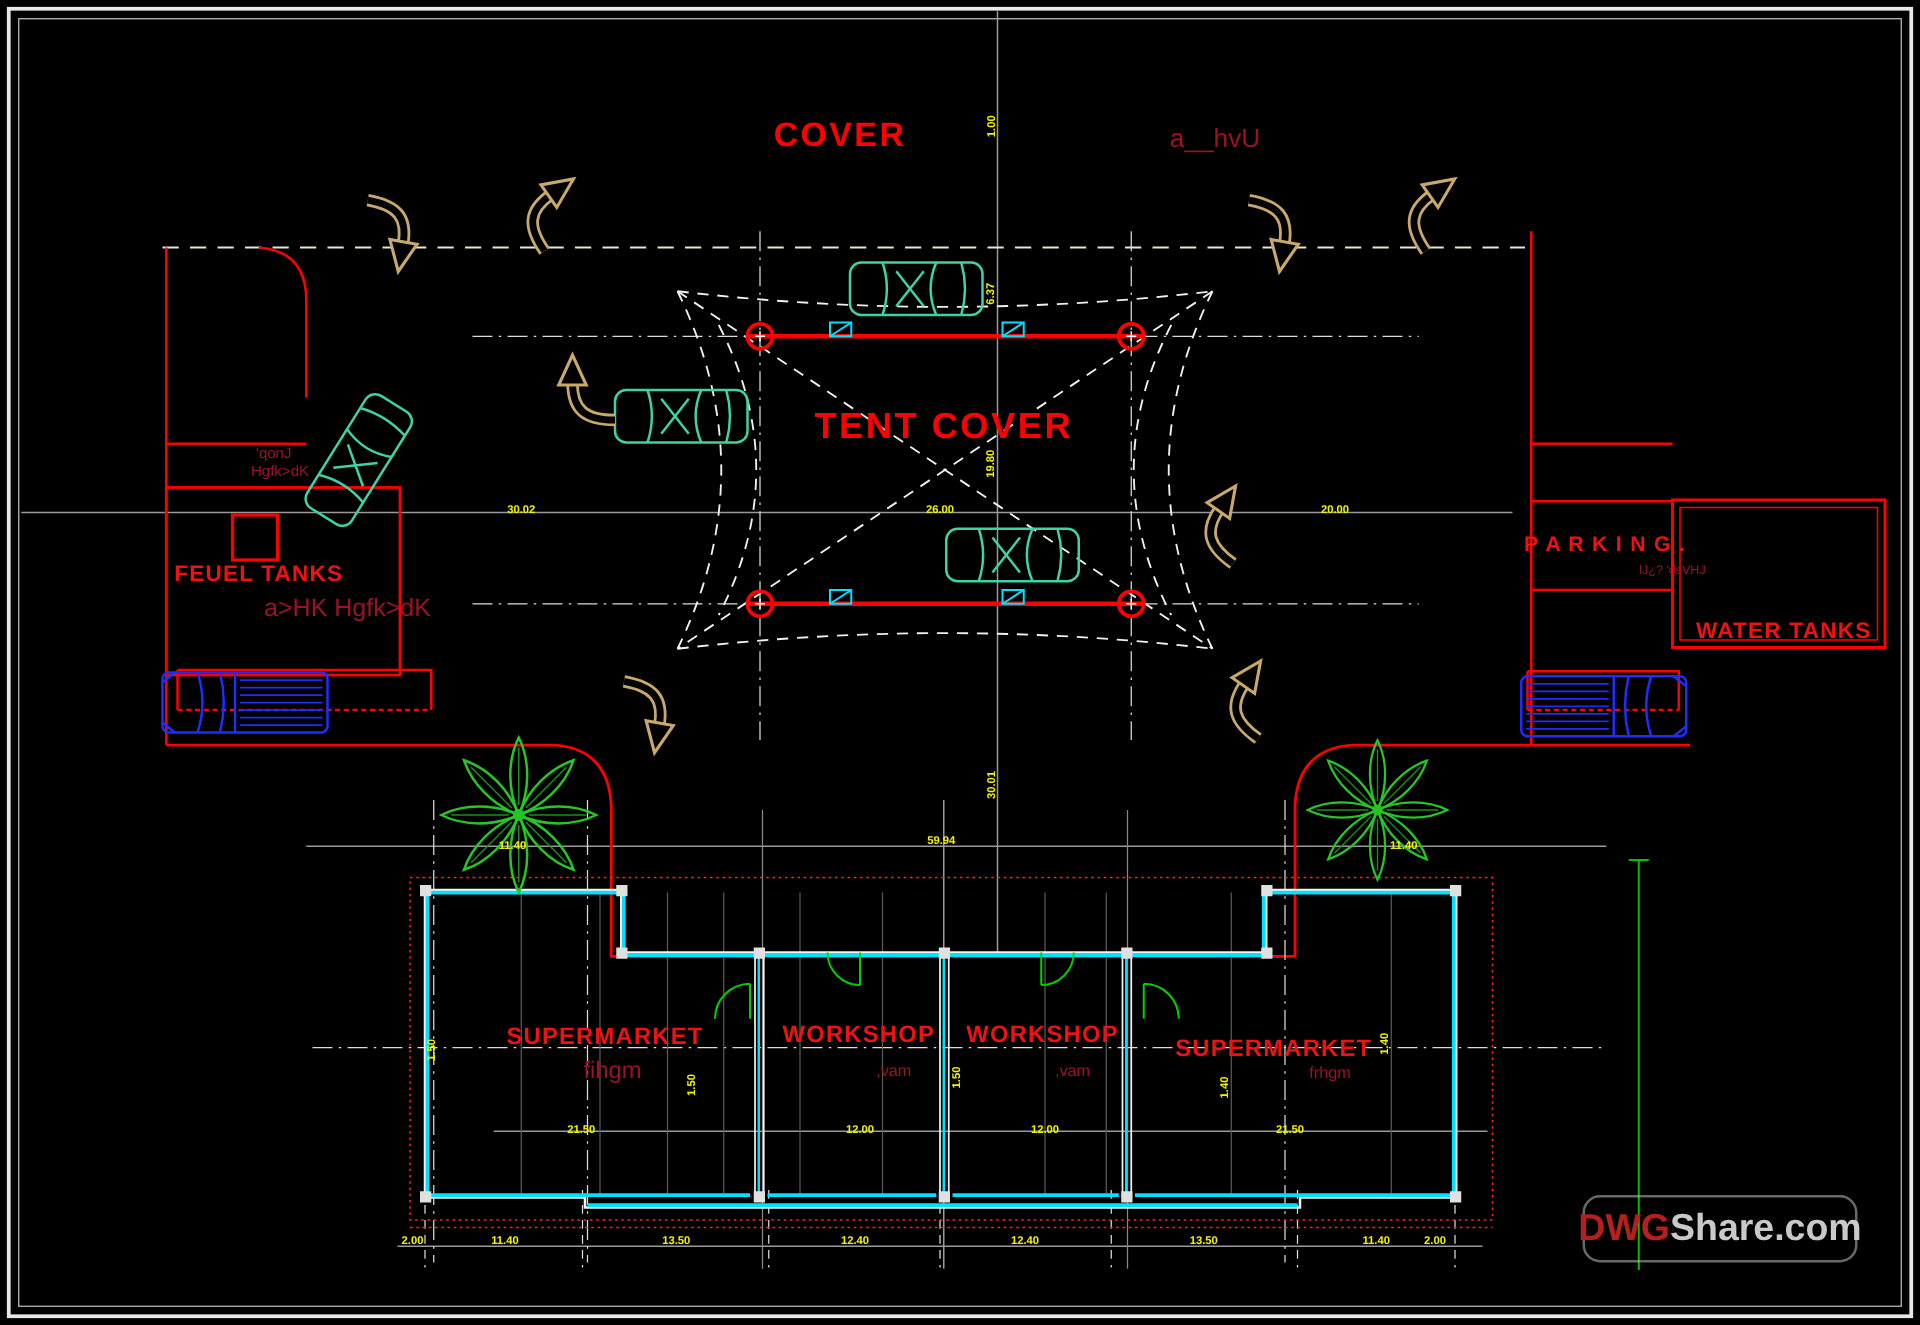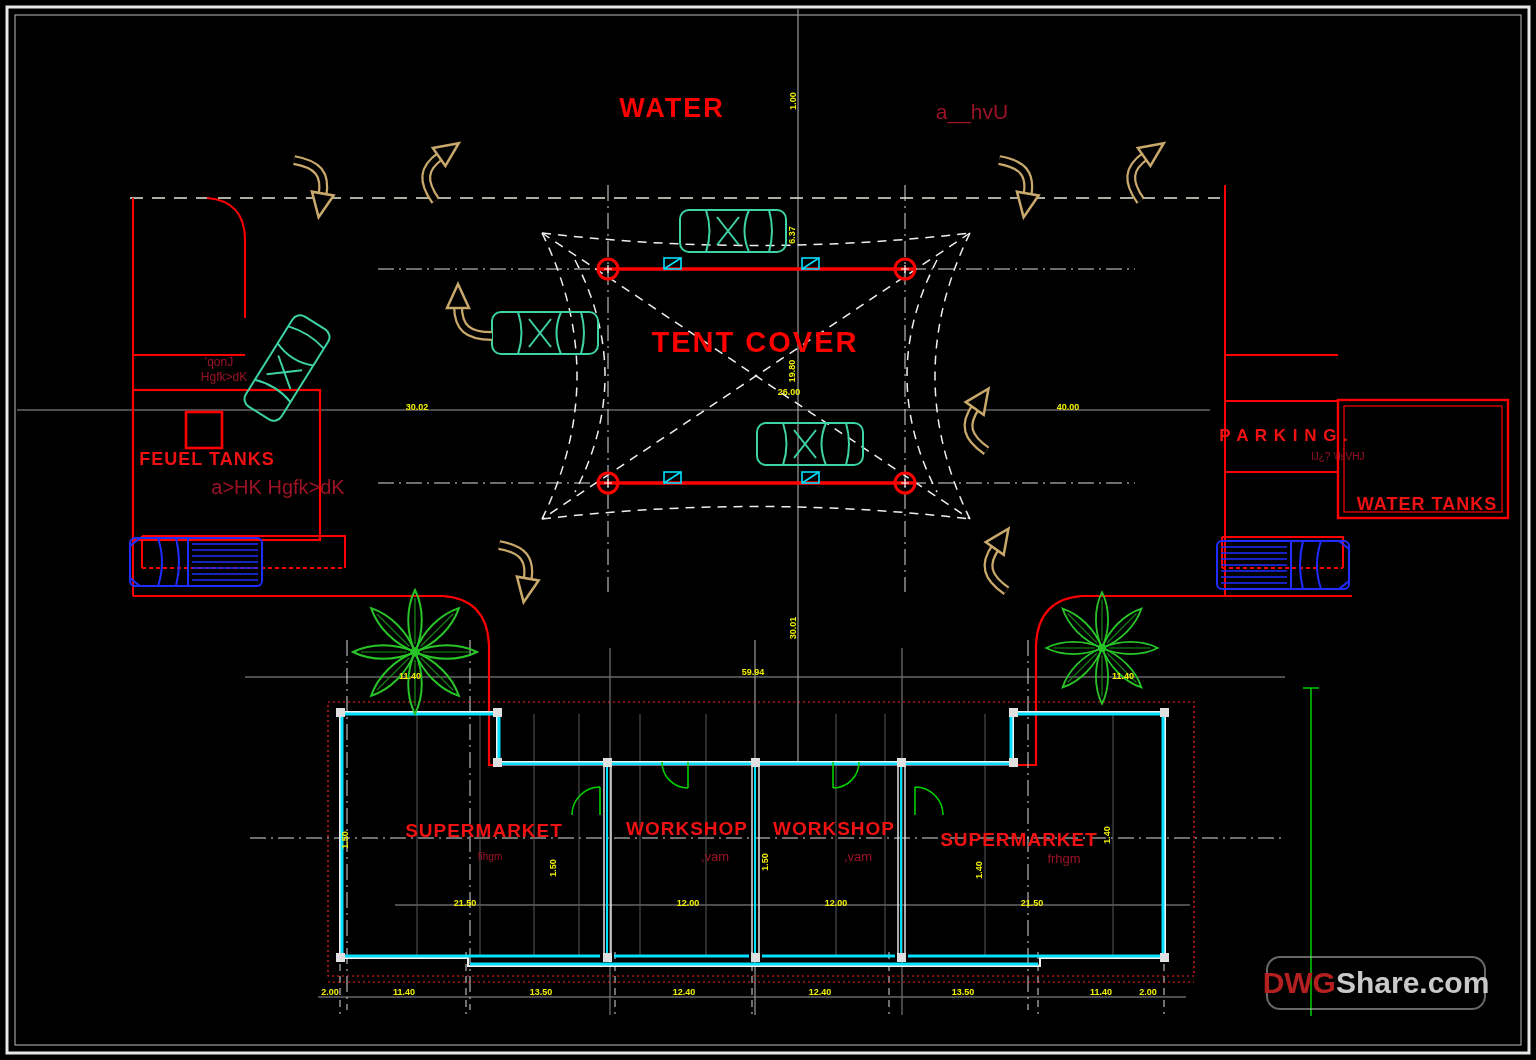--- a/index.html
+++ b/index.html
@@ -271,46 +271,46 @@
   <use href="#arrow-sym" transform="translate(1140,172) rotate(-35)"></use>
   <use href="#arrow-sym" transform="translate(468,320) rotate(-90)"></use>
   <use href="#arrow-sym" transform="translate(976,424) rotate(-55)"></use>
   <use href="#arrow-sym" transform="translate(520,565) rotate(100)"></use>
   <use href="#arrow-sym" transform="translate(996,564) rotate(-55)"></use>
 
   <use href="#palm-sym" transform="translate(415,652)"></use>
   <use href="#palm-sym" transform="translate(1102,648) scale(0.9)"></use>
 </svg>
 
-<div class="lbl red-big" style="left:672px;top:108px;font-size:27px">WATER</div>
+<div class="lbl red-big" style="left:672px;top:108px;font-size:27px">COVER</div>
 <div class="lbl dark-red" style="left:972px;top:111px;font-size:21px;font-weight:normal">a__hvU</div>
 <div class="lbl red-big" style="left:755px;top:342px;font-size:29px">TENT COVER</div>
 
 <div class="lbl dark-red" style="left:219px;top:362px;font-size:12px">'qonJ</div>
 <div class="lbl dark-red" style="left:224px;top:377px;font-size:12px">Hgfk&gt;dK</div>
 <div class="lbl red-med" style="left:207px;top:459px;font-size:18px">FEUEL TANKS</div>
 <div class="lbl dark-red" style="left:278px;top:487px;font-size:20px">a&gt;HK  Hgfk&gt;dK</div>
 
 <div class="lbl red-med" style="left:1284px;top:435px;font-size:17px">P A R K I N G .</div>
 <div class="lbl dark-red" style="left:1338px;top:457px;font-size:10px">lJ¿?  'dsVHJ</div>
 <div class="lbl red-med" style="left:1427px;top:504px;font-size:18px">WATER TANKS</div>
 
 <div class="lbl red-med" style="left:484px;top:830px;font-size:19px">SUPERMARKET</div>
-<div class="lbl dark-red" style="left:490px;top:857px;font-size:10px">fihgm</div>
+<div class="lbl dark-red" style="left:490px;top:857px;font-size:19px">fihgm</div>
 <div class="lbl red-med" style="left:687px;top:828px;font-size:19px">WORKSHOP</div>
 <div class="lbl dark-red" style="left:715px;top:856px;font-size:13px">,vam</div>
 <div class="lbl red-med" style="left:834px;top:828px;font-size:19px">WORKSHOP</div>
 <div class="lbl dark-red" style="left:858px;top:856px;font-size:13px">,vam</div>
 <div class="lbl red-med" style="left:1019px;top:839px;font-size:19px">SUPERMARKET</div>
 <div class="lbl dark-red" style="left:1064px;top:858px;font-size:13px">frhgm</div>
 
 <div id="dims">
       <span class="dim" style="left: 417px; top: 407px;">30.02</span>
-      <span class="dim" style="left: 752px; top: 392px; margin-left: 37px;">26.00</span>
-      <span class="dim" style="left: 1068px; top: 407px;">40.00</span>
+      <span class="dim" style="left: 752px; top: 407px;">26.00</span>
+      <span class="dim" style="left: 1068px; top: 407px;">20.00</span>
       <span class="dim v" style="left: 793px; top: 101px;">1.00</span>
       <span class="dim v" style="left: 792px; top: 235px;">6.37</span>
       <span class="dim v" style="left: 792px; top: 371px;">19.80</span>
       <span class="dim v" style="left: 793px; top: 628px;">30.01</span>
       <span class="dim" style="left: 753px; top: 672px;">59.94</span>
       <span class="dim" style="left: 410px; top: 676px;">11.40</span>
       <span class="dim" style="left: 1123px; top: 676px;">11.40</span>
       <span class="dim" style="left: 465px; top: 903px;">21.50</span>
       <span class="dim" style="left: 688px; top: 903px;">12.00</span>
       <span class="dim" style="left: 836px; top: 903px;">12.00</span>

